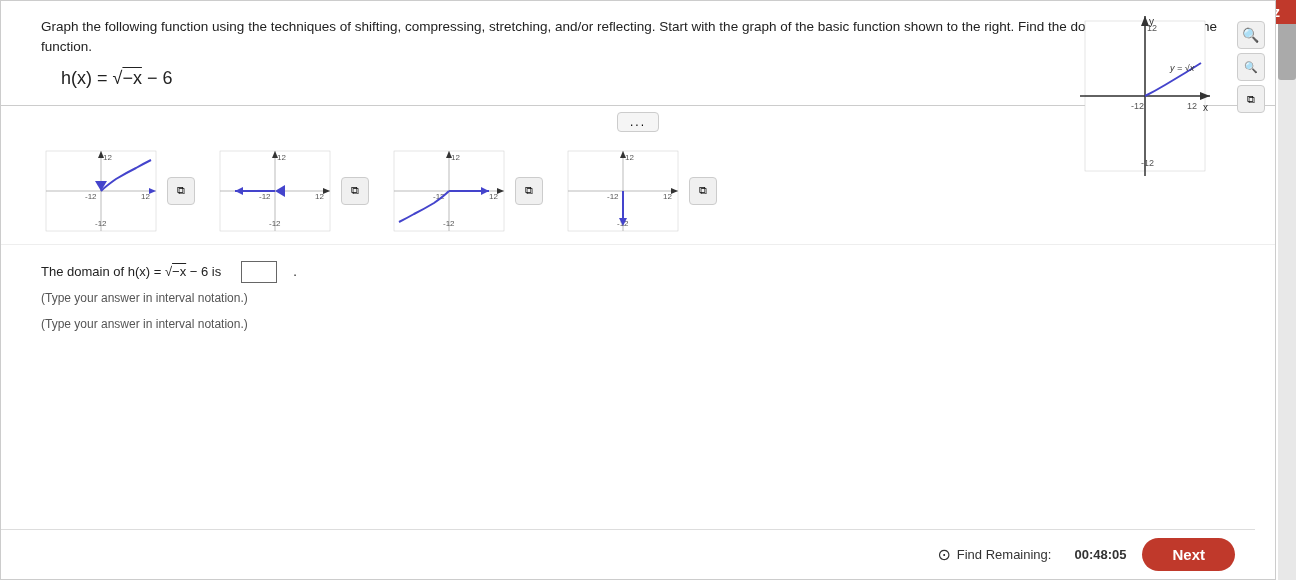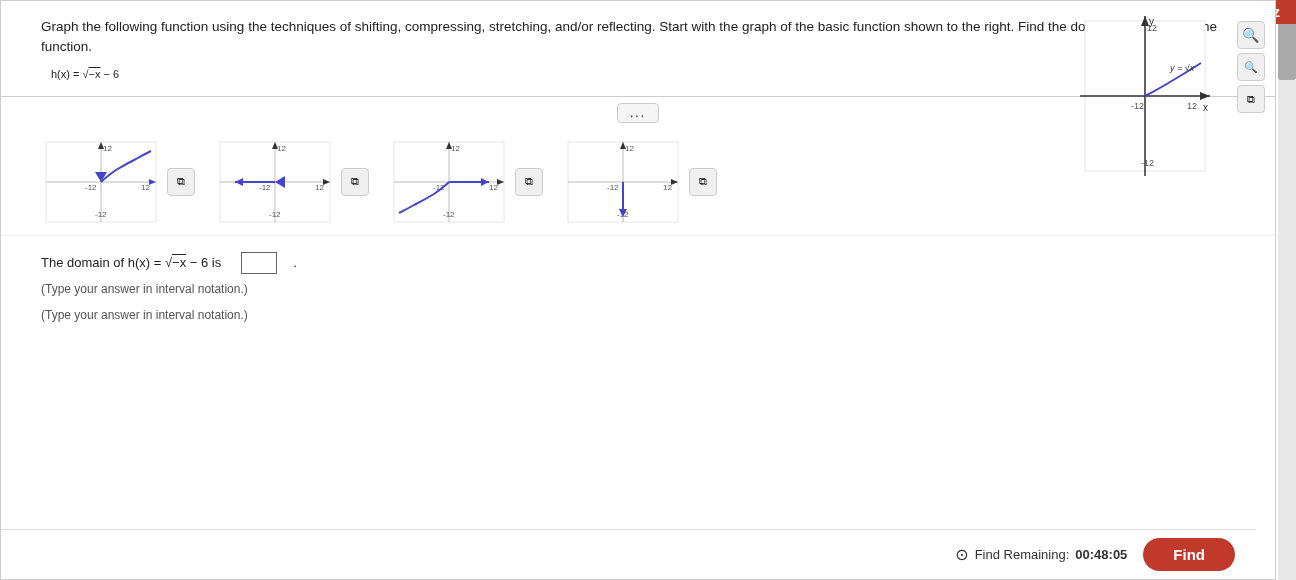--- a/index.html
+++ b/index.html
@@ -49,23 +49,23 @@
     }
 
     .question-text {
       font-size: 13.5px;
       color: #222;
       line-height: 1.5;
       margin-bottom: 10px;
     }
 
     .function-label {
-      font-size: 11px;
+      font-size: 18px;
       color: #222;
-      margin-left: 10px;
+      margin-left: 20px;
     }
 
     
     .graph-container-top {
       position: absolute;
       right: 40px;
       top: 10px;
       width: 160px;
       height: 200px;
     }
@@ -383,18 +383,18 @@
     <div class="answer-block">
       <div style="font-size:12px;color:#555;">(Type your answer in interval notation.)</div>
     </div>
 
   </div>
 
   <div class="bottom-bar">
     <div class="time-remaining">
       <span class="clock-icon">⊙</span>
       <span>Find Remaining:</span>
-      <span style="font-weight:bold;">00:48:05</span>
-    </div>
-    <button class="next-btn">Find</button>
+      <span style="font-weight:bold;margin-left:17px;">00:48:05</span>
+    </div>
+    <button class="next-btn">Next</button>
   </div>
 
 </div>
 
 </body></html>

